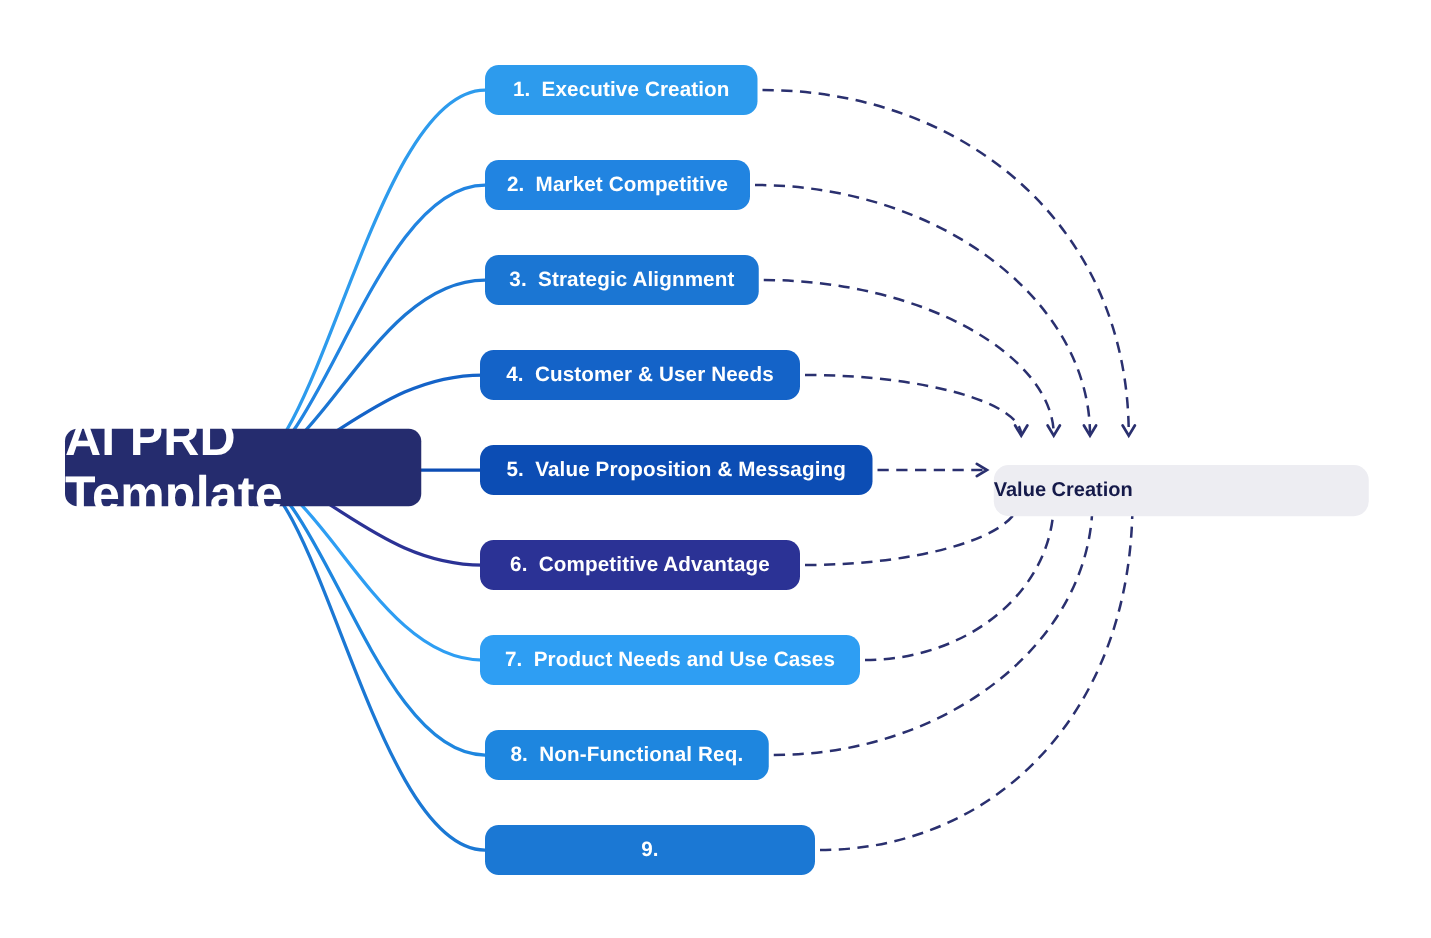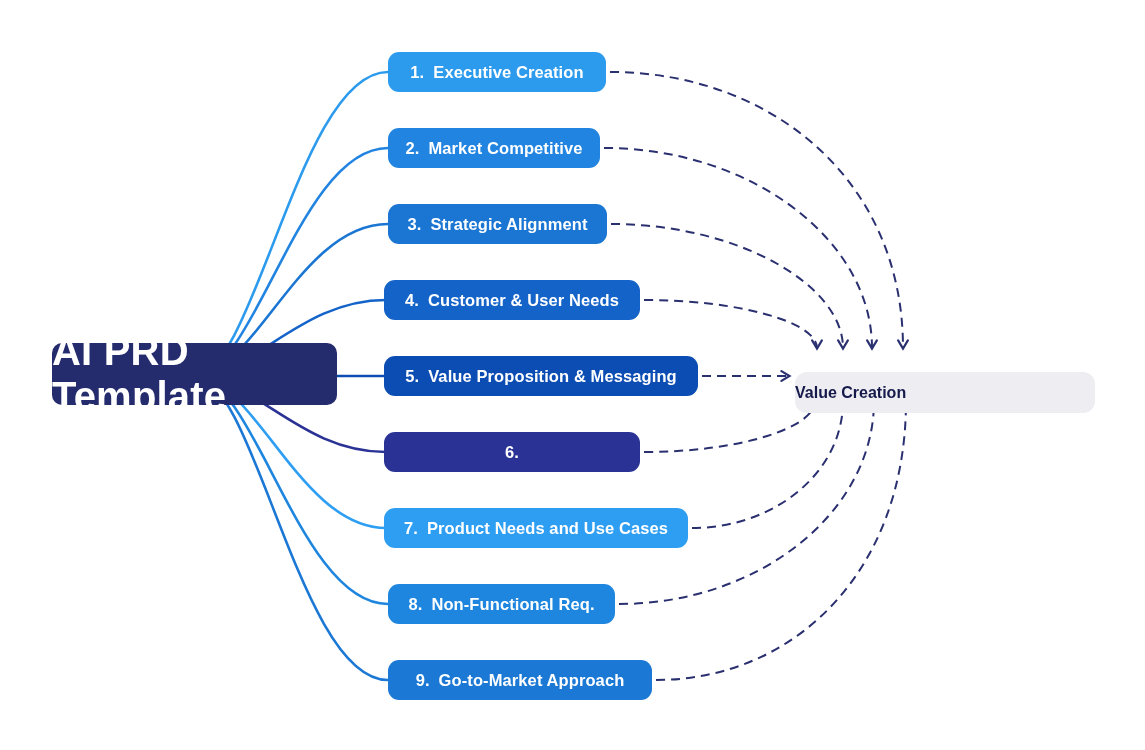--- a/index.html
+++ b/index.html
@@ -100,38 +100,38 @@
   </div>
   <div class="node s5" style="background: rgb(12, 77, 180);">
     <span class="node-inner">
       <span>5.</span>
         <span>Value Proposition &amp; Messaging</span>
     </span>
   </div>
   <div class="node s6" style="background: rgb(43, 50, 149);">
     <span class="node-inner">
       <span>6.</span>
+        <span>Competitive Advantage</span>
     </span>
   </div>
   <div class="node s7" style="background: rgb(46, 158, 243);">
     <span class="node-inner">
       <span>7.</span>
         <span>Product Needs and Use Cases</span>
     </span>
   </div>
   <div class="node s8" style="background: rgb(30, 134, 223);">
     <span class="node-inner">
       <span>8.</span>
         <span>Non-Functional Req.</span>
     </span>
   </div>
   <div class="node s9" style="background: rgb(27, 120, 212);">
     <span class="node-inner">
       <span>9.</span>
-        <span>Go-to-Market Approach</span>
     </span>
   </div>
 
   <div class="outcome-node" style="background: rgb(237, 237, 242);">
     <span style="color: rgb(21, 26, 74);">Value Creation</span>
   </div>
 
 </div>
 
 </body></html>

